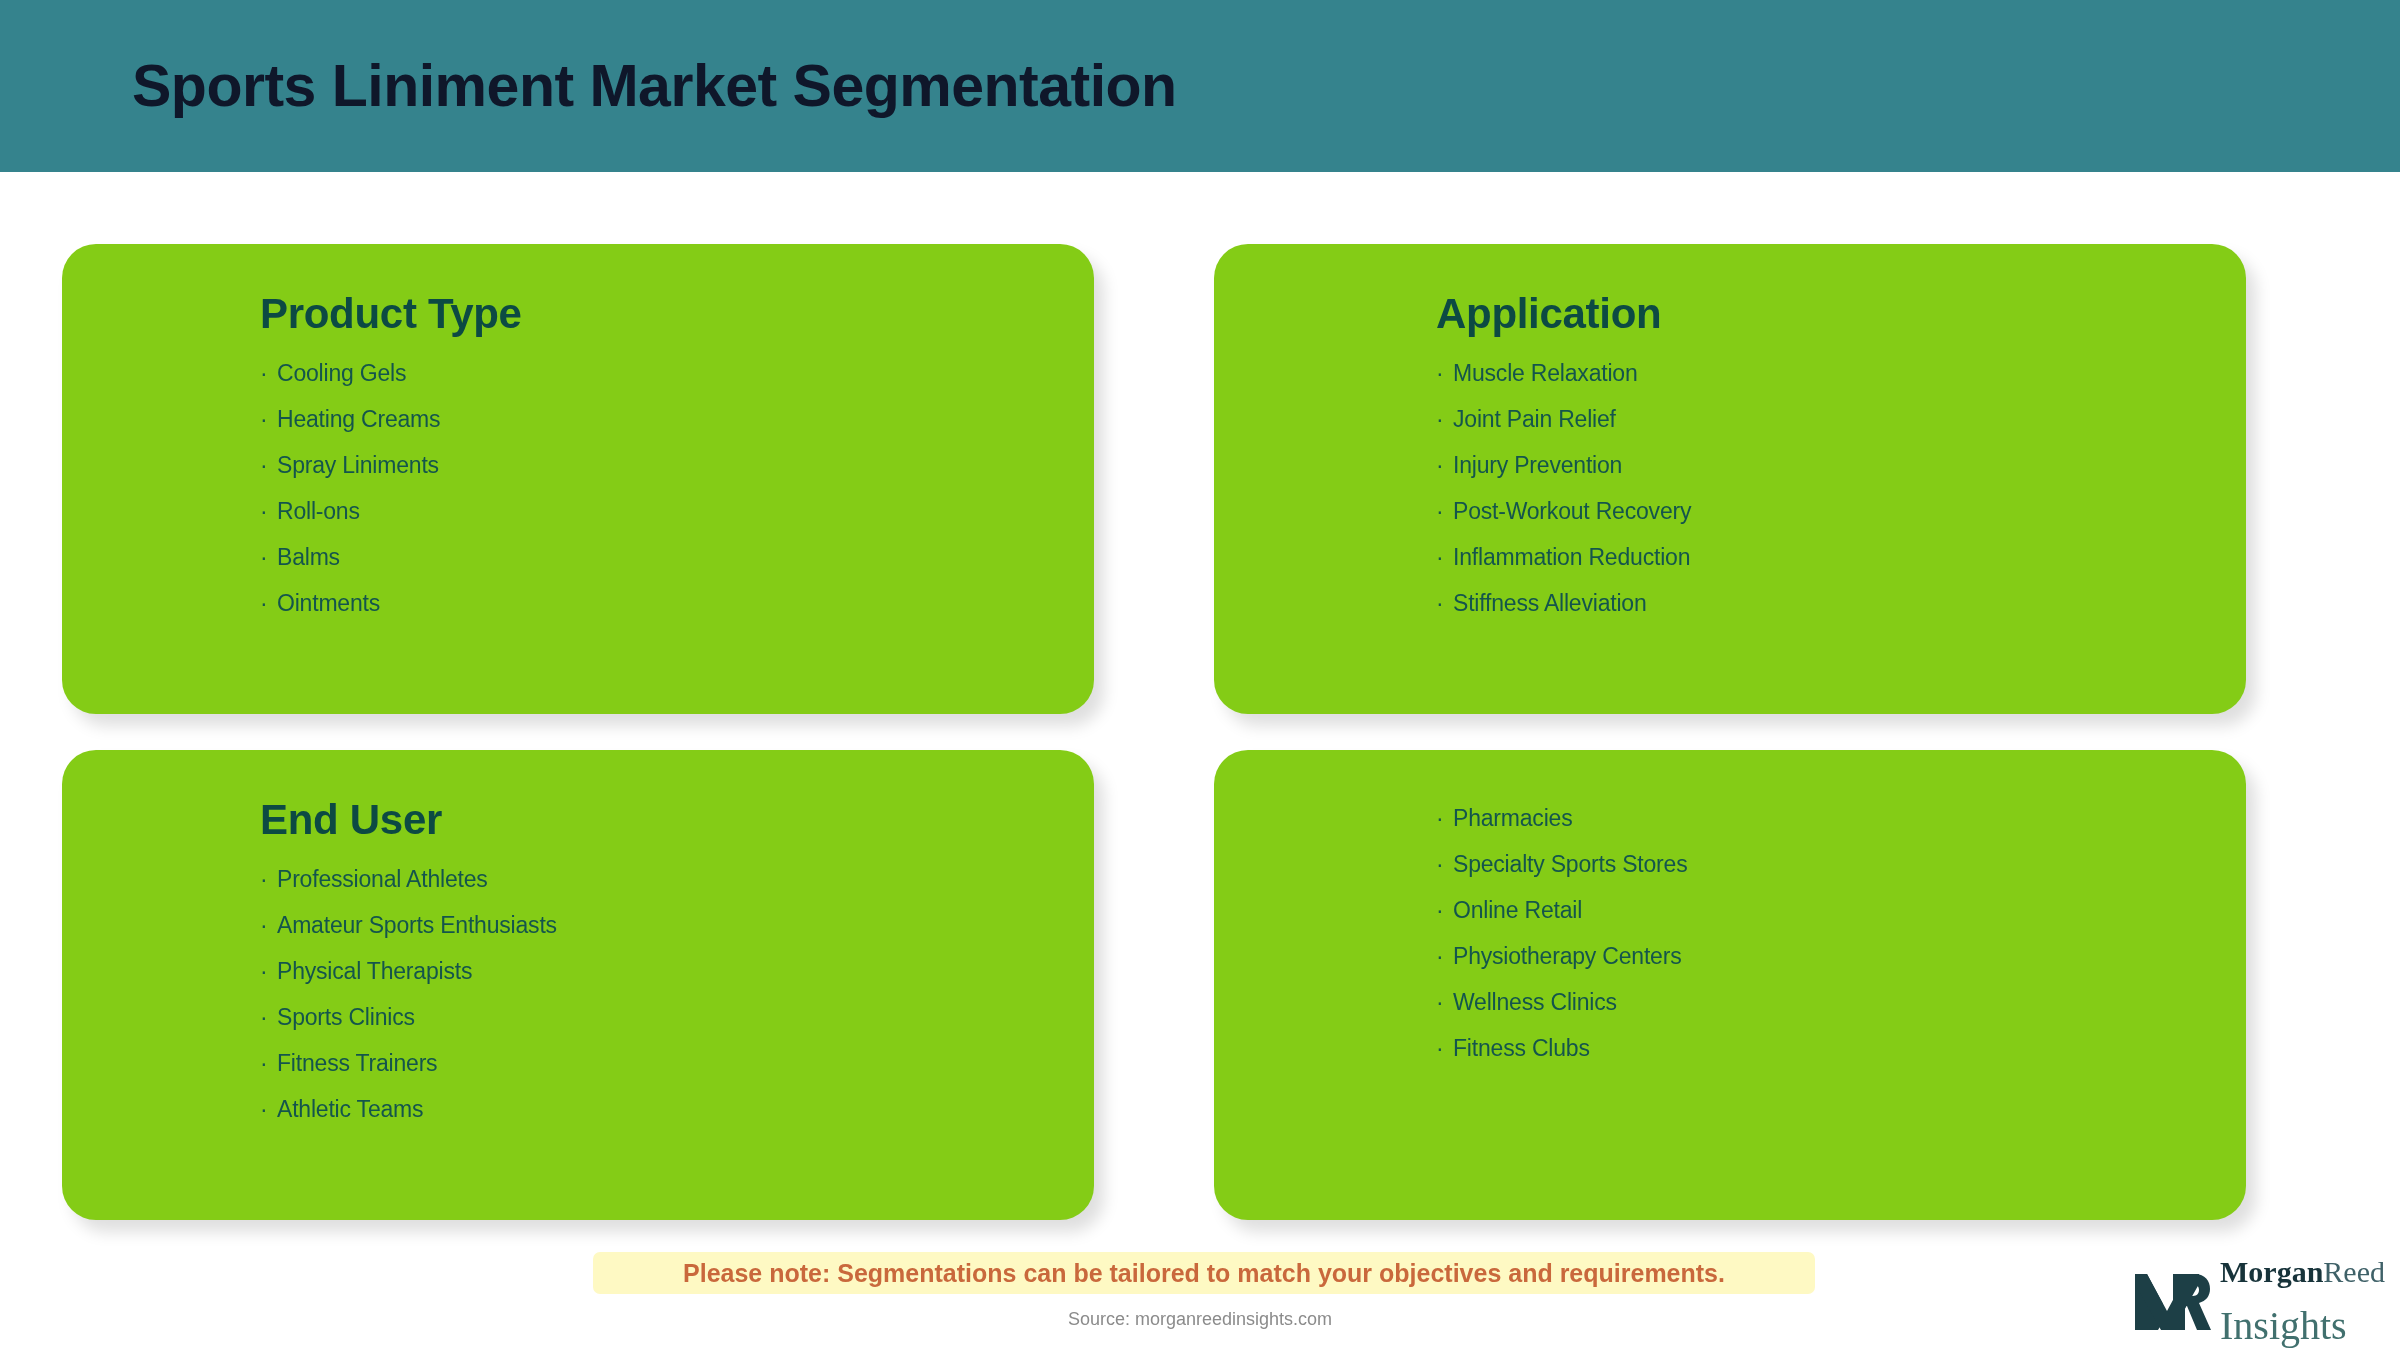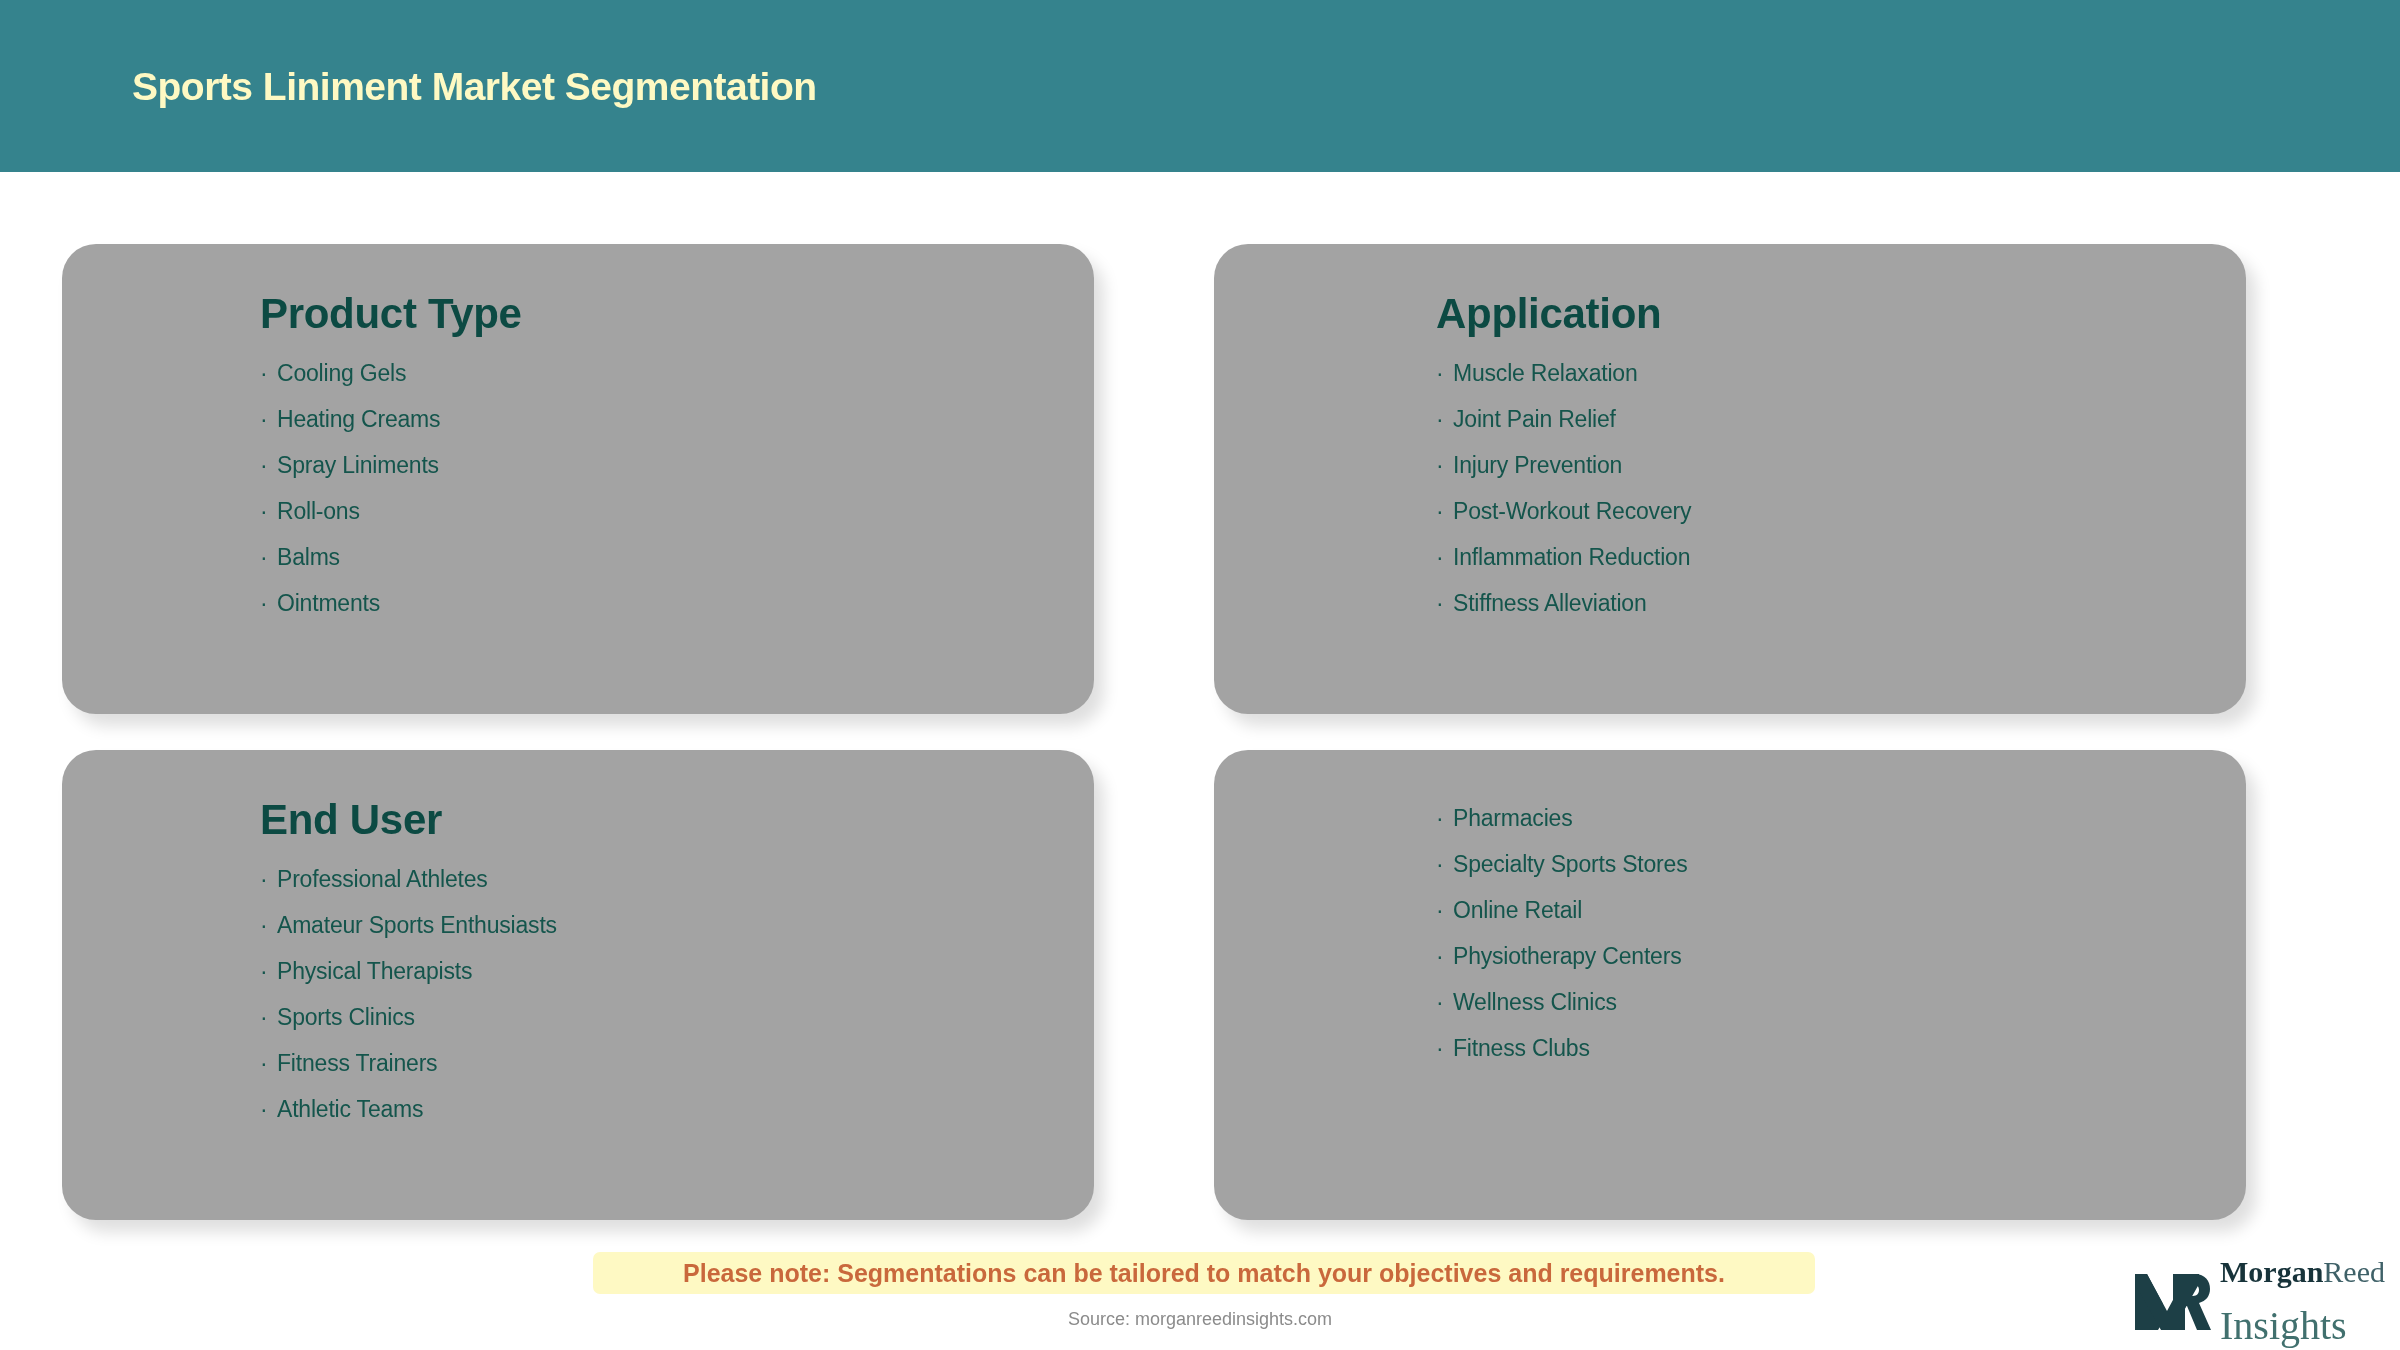--- a/index.html
+++ b/index.html
@@ -24,42 +24,42 @@
     position:absolute;
     left:0; top:0;
     width:2400px;
     height:172px;
     background:#35838d;
     display:flex;
     align-items:center;
   }
   .header-title {
     margin-left:132px;
-    color:#fef9c3;
-    font-size:39px;
+    color:#0f172a;
+    font-size:59px;
     font-weight:bold;
     letter-spacing:-0.5px;
     line-height:1;
     white-space:nowrap;
   }
 
   
   .grid {
     position:absolute;
     left:0;
     top:172px;
     width:2400px;
     height:1010px;
   }
 
   .card {
     position:absolute;
     width:1032px;
     height:470px;
-    background:#a3a3a3;
+    background:#84cc16;
     border-radius:34px;
     box-shadow: 10px 12px 16px rgba(0,0,0,0.13);
   }
   .card.c1 { left:62px;   top:72px;  }
   .card.c2 { left:1214px; top:72px;  }
   .card.c3 { left:62px;   top:578px; }
   .card.c4 { left:1214px; top:578px; }
 
   .card-inner {
     position:absolute;

